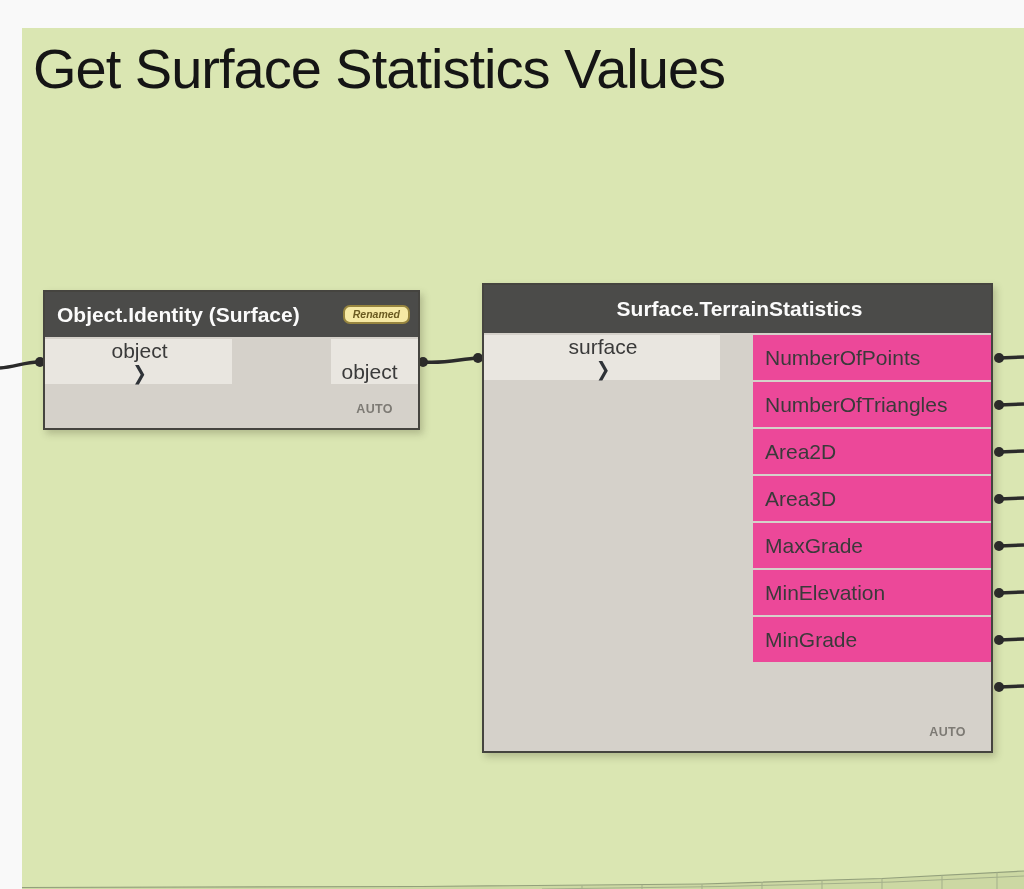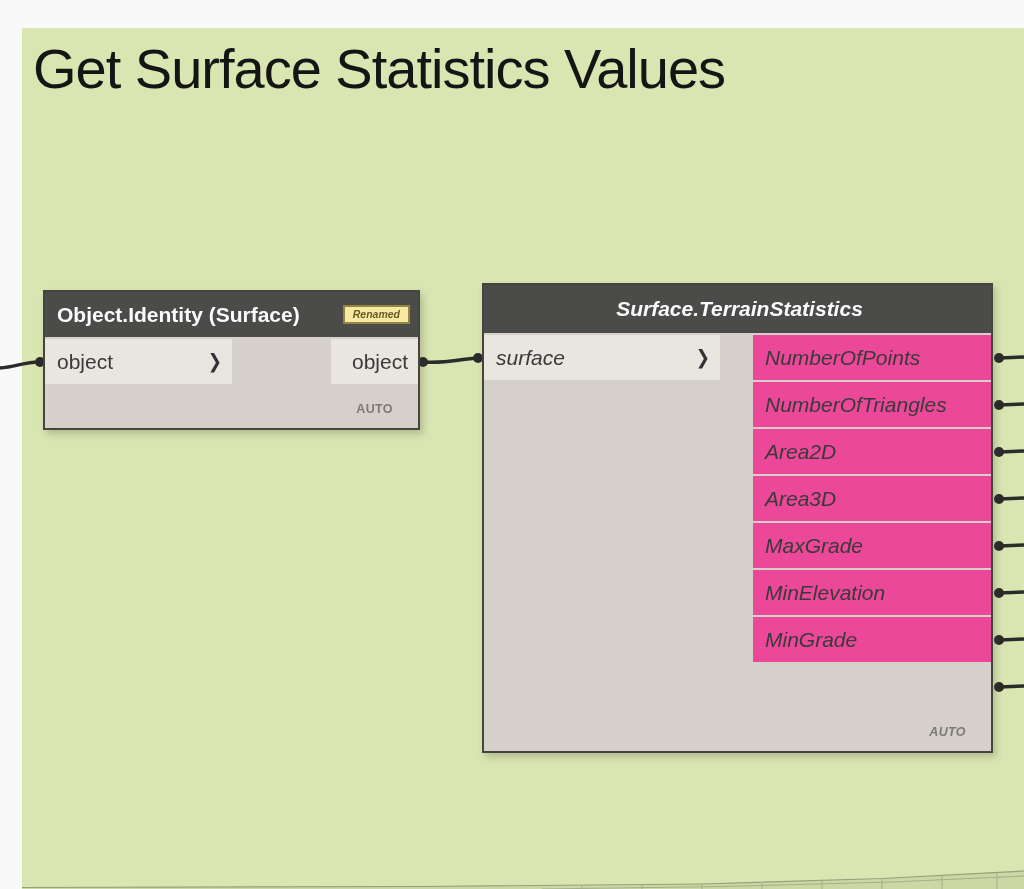--- a/index.html
+++ b/index.html
@@ -46,35 +46,36 @@
     background: #4b4b49;
     display: flex;
     align-items: center;
     color: #fbfbfb;
     font-weight: bold;
     font-size: 21px;
     padding: 0 8px 0 12px;
   }
   .node1 { left: 43px; top: 290px; width: 377px; height: 140px; }
   .node1 .node-header { height: 45px; justify-content: space-between; }
-  .node2 { left: 482px; top: 283px; width: 511px; height: 470px; font-style: italic; }
+  .node2 { left: 482px; top: 283px; width: 511px; height: 470px; }
   .node2 .node-header { height: 48px; justify-content: center; }
 
   .node-body { position: relative; width: 100%; }
   .node1 .node-body { height: 89px; }
   .node2 .node-body { height: 416px; }
 
   .port {
     position: absolute;
     height: 45px;
     background: #e9e6e0;
     display: flex;
     align-items: center;
     font-size: 21px;
     color: #3a3a3a;
+    flex-direction: column;
   }
   .port-in { left: 0; padding-left: 12px; justify-content: space-between; padding-right: 10px; }
   .port-out { justify-content: flex-end; padding-right: 10px; }
 
   .node1 .port-in  { top: 2px; width: 187px; }
   .node1 .port-out { top: 2px; right: 0; width: 87px; }
   .node2 .port-in  { top: 2px; width: 236px; }
 
   .out-col {
     position: absolute;
@@ -95,21 +96,21 @@
   .chevron {
     font-size: 17px;
     font-weight: bold;
     color: #2f3338;
     transform: scaleY(1.15);
   }
 
   .badge {
     background: #f6e9a4;
     border: 2px solid #97853f;
-    border-radius: 0;
+    border-radius: 7px;
     color: #6a5a20;
     font-size: 10.5px;
     font-weight: bold;
     font-style: italic;
     padding: 2px 8px;
     line-height: 1.1;
     white-space: nowrap;
   }
 
   .lacing {

